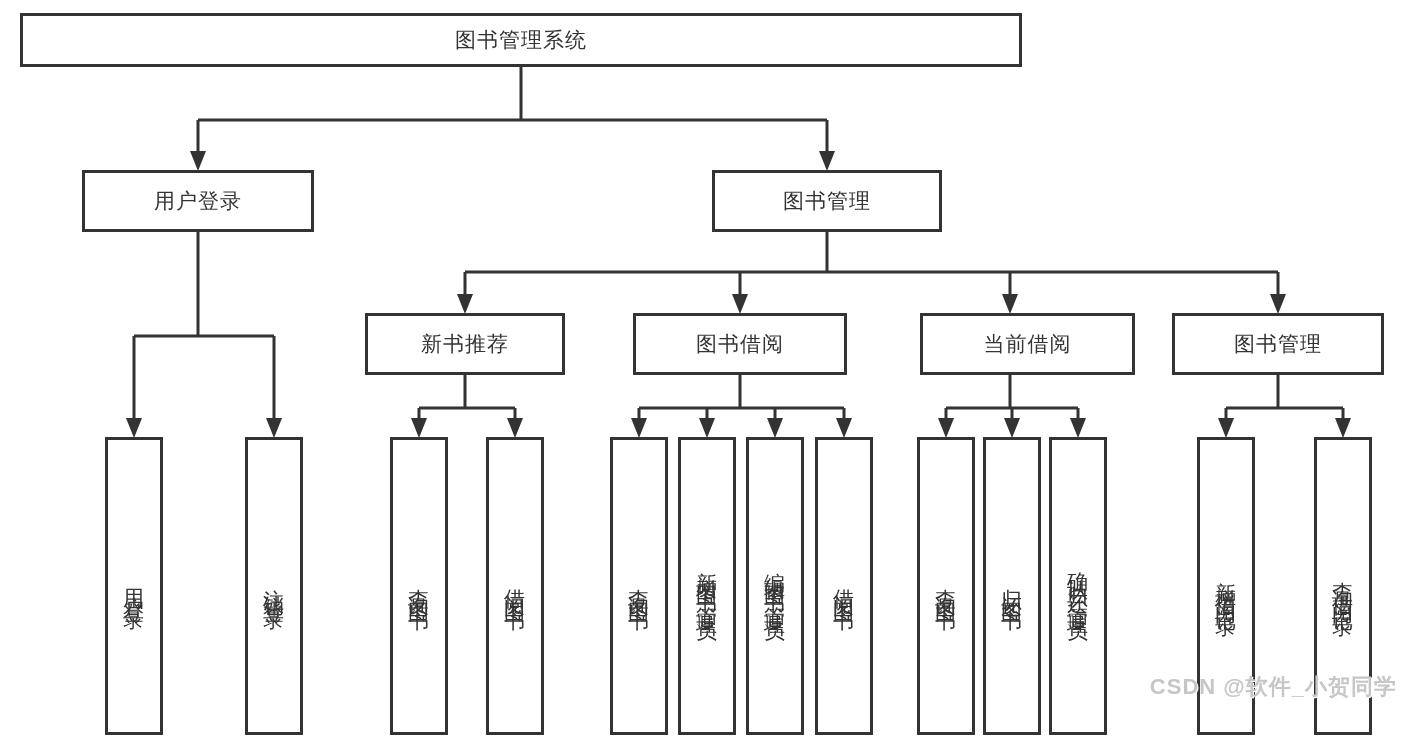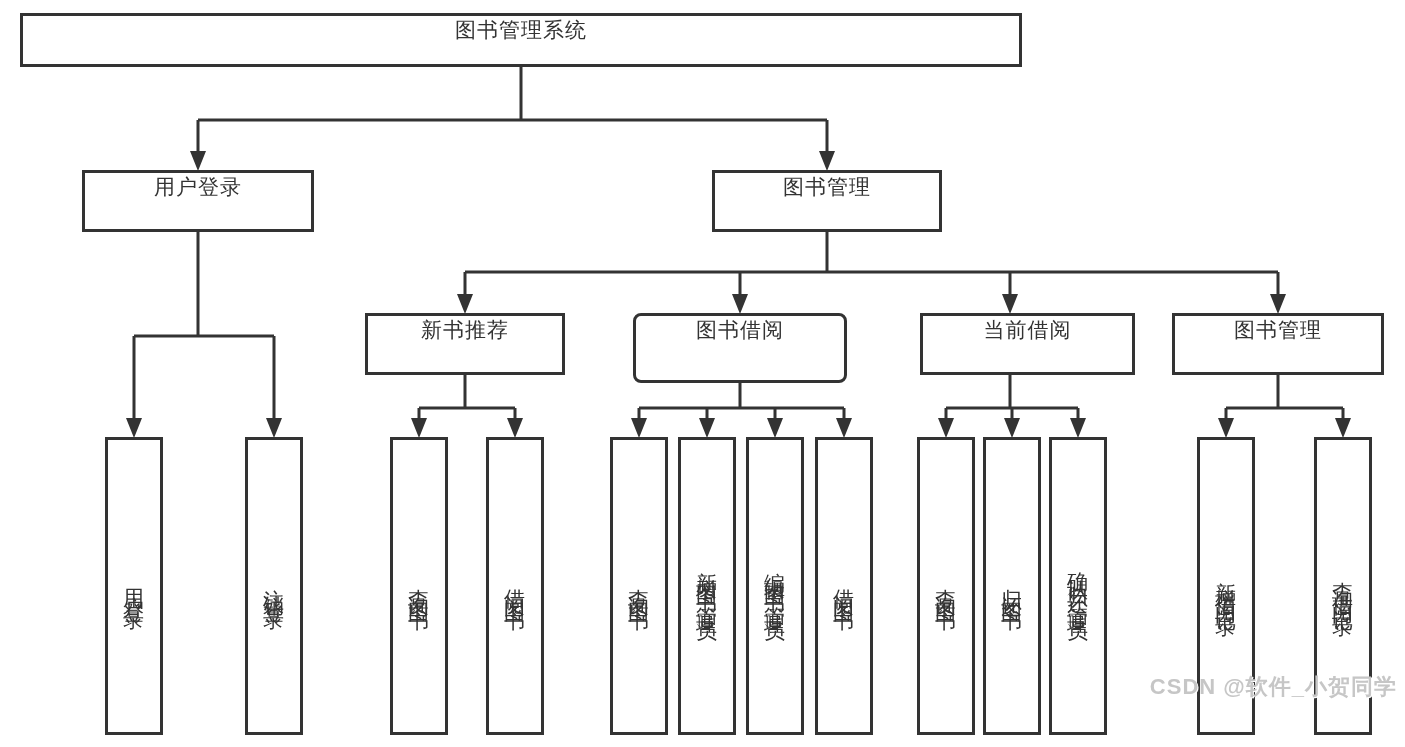--- a/index.html
+++ b/index.html
@@ -13,21 +13,21 @@
     font-family: "Liberation Sans", "DejaVu Sans", sans-serif;
     color: var(--text, #333333);
   }
   #wires { position: absolute; left: 0; top: 0; z-index: 1; }
   .connector { stroke: var(--line, #333333); stroke-width: 3; fill: none; }
   .arrowhead { fill: var(--line, #333333); stroke: none; }
   .box {
     position: absolute;
     border: 3px solid var(--line, #333333);
     background: var(--background, #ffffff);
-    display: flex; justify-content: center;
+    display: flex; align-items: center; justify-content: center;
     font-size: 21px; letter-spacing: 1px;
     z-index: 2;
   }
   .leaf {
     position: absolute;
     width: 58px; height: 298px; top: 437px;
     border: 3px solid var(--line, #333333);
     background: var(--background, #ffffff);
     display: flex; align-items: center; justify-content: center;
     z-index: 2;
@@ -86,21 +86,21 @@
   <div class="box" style="left:82px; top:170px; width:232px; height:62px;">
     <span>用户登录</span>
   </div>
   <div class="box" style="left:365px; top:313px; width:200px; height:62px;">
     <span>新书推荐</span>
   </div>
 
   <div class="box" style="left:712px; top:170px; width:230px; height:62px;">
     <span>图书管理</span>
   </div>
-  <div class="box" style="left:633px; top:313px; width:214px; height:70px;border-radius:8px;">
+  <div class="box" style="left:633px; top:313px; width:214px; height:62px;">
     <span>图书借阅</span>
   </div>
   <div class="box" style="left:902px; top:313px; width:215px; height:62px;margin-left:18px;">
     <span>当前借阅</span>
   </div>
   <div class="box" style="left:1172px; top:313px; width:212px; height:62px;">
     <span>图书管理</span>
   </div>
 
   <div class="leaf" style="left:105px;">

